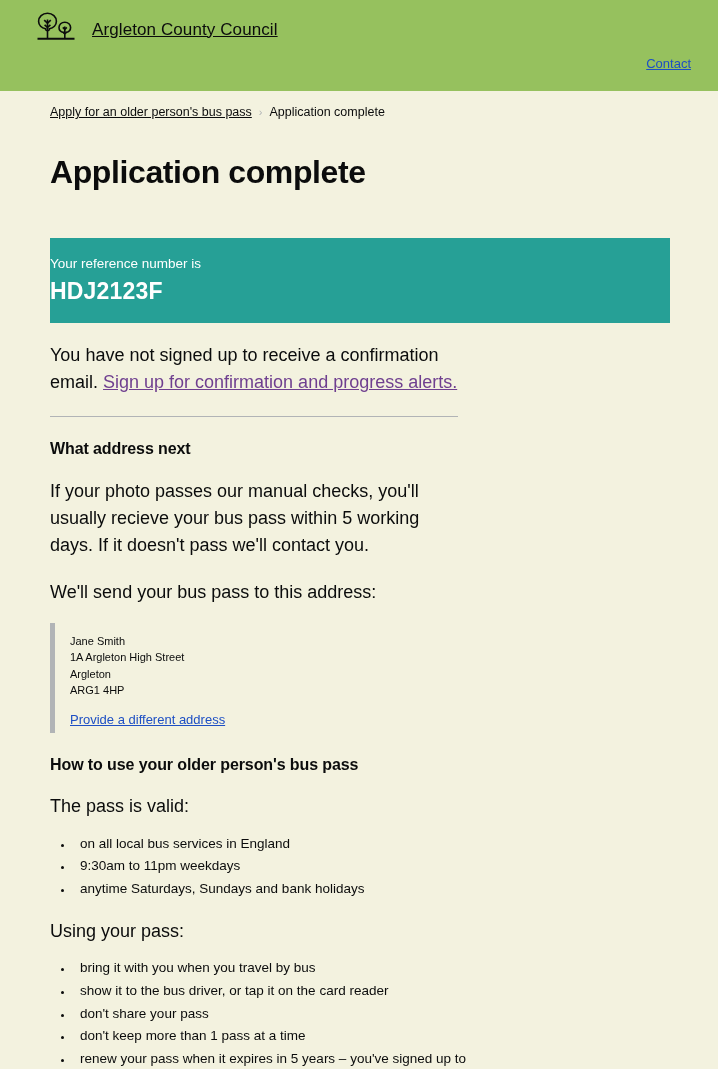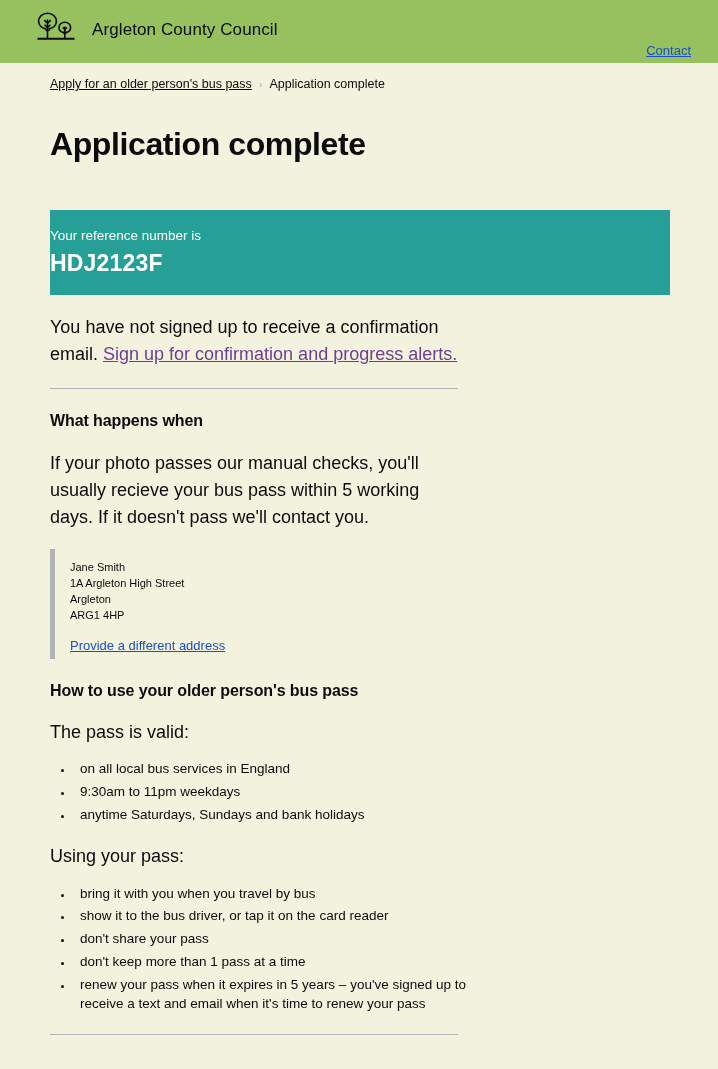--- a/index.html
+++ b/index.html
@@ -12,22 +12,23 @@
     height: 1069px;
     background: #f3f2df;
     font-family: "Liberation Sans", sans-serif;
     color: #0b0c0c;
     overflow: hidden;
   }
 
   
   .site-header {
     background: #96c15e;
-    height: 63px;
+    height: 91px;
     position: relative;
+    text-decoration: underline;
   }
   .header-brand {
     display: flex;
     align-items: center;
     padding-top: 10px;
     padding-left: 36px;
     gap: 12px;
   }
   .logo-mark {
     width: 44px;
@@ -38,21 +39,21 @@
   .brand-name {
     font-size: 17px;
     font-weight: 400;
     color: #0b0c0c;
     letter-spacing: 0.1px;
     line-height: 1;
   }
   .header-links {
     position: absolute;
     right: 27px;
-    bottom: 5px;
+    bottom: 20px;
     font-size: 13px;
   }
   .header-links a {
     color: #1d4fc4;
     text-decoration: underline;
   }
 
   
   .page {
     padding-left: 50px;
@@ -232,22 +233,23 @@
 
   <section class="confirm-panel">
     <div class="panel-lead">Your reference number is</div>
     <div class="panel-ref">HDJ2123F</div>
   </section>
 
   <p class="body-text"><span>You have not signed up to receive a confirmation email. </span><a href="#" class="link-visited">Sign up for confirmation and progress alerts.</a></p>
 
   <hr class="divider">
 
-  <h2 class="section-heading">What happens when</h2>
+  <h2 class="section-heading">What address next</h2>
   <p class="body-text narrow">If your photo passes our manual checks, you'll usually recieve your bus pass within 5 working days. If it doesn't pass we'll contact you.</p>
+  <p class="body-text">We'll send your bus pass to this address:</p>
 
   <div class="inset-block">
     <div class="inset-line">Jane Smith</div>
     <div class="inset-line">1A Argleton High Street</div>
     <div class="inset-line">Argleton</div>
     <div class="inset-line">ARG1 4HP</div>
     <div class="inset-link-wrap">
       <a href="#" class="link-default">Provide a different address</a>
     </div>
   </div>

